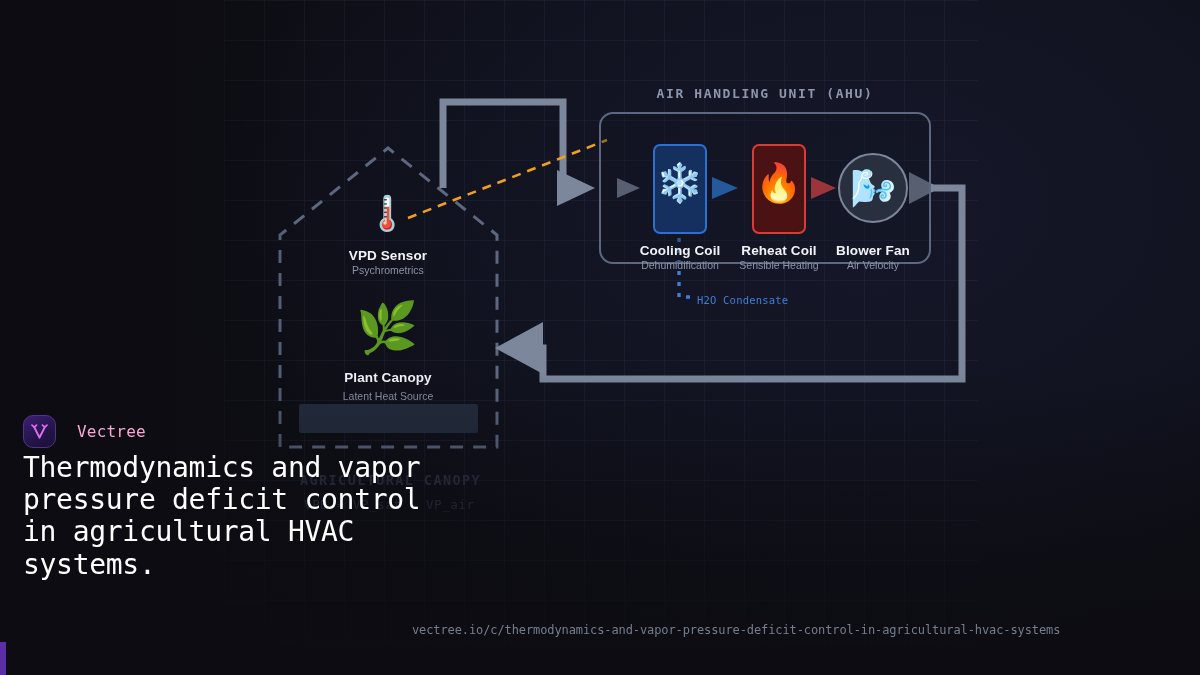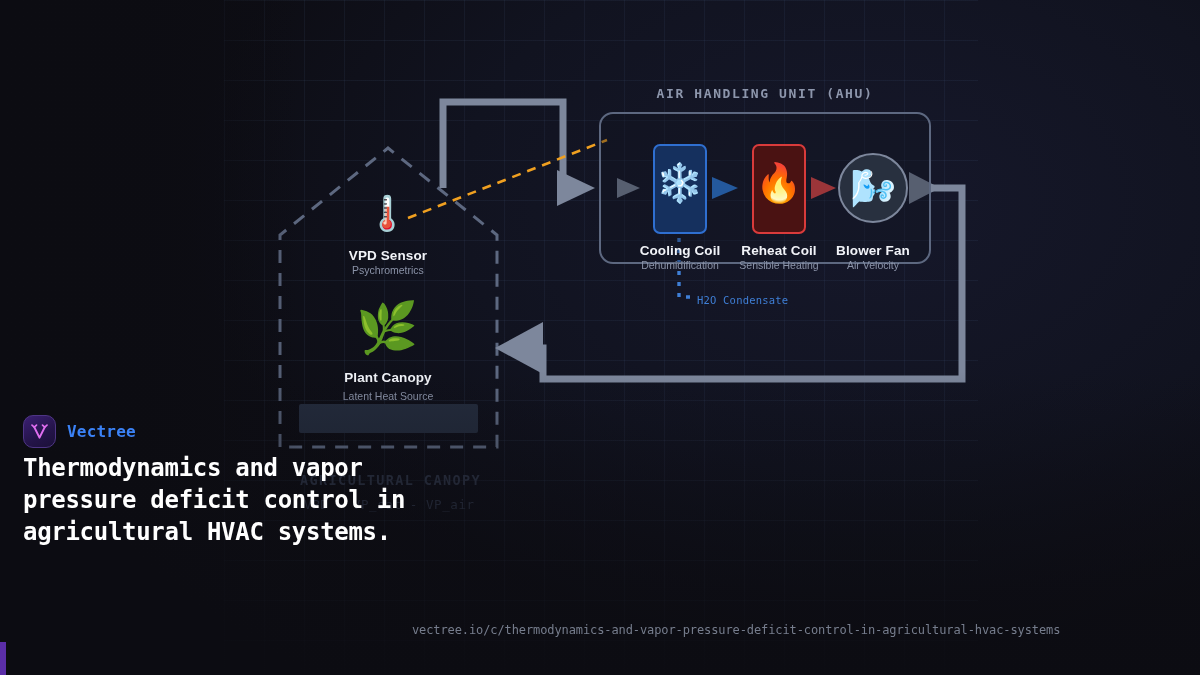--- a/index.html
+++ b/index.html
@@ -107,28 +107,29 @@
 
   
   .brand-row { position:absolute; left:23px; top:415px; display:flex; align-items:center; gap:11px; }
   .brand-logo {
     width:33px; height:33px; border-radius:10px;
     background:linear-gradient(150deg,#3b1f73 0%,#241449 60%,#1b1038 100%);
     border:1px solid #4e3585;
     display:flex; align-items:center; justify-content:center;
   }
   .brand-name {
-    color:#3b82f6; font-size:16px; font-weight:bold;
+    color:#f9a8d4; font-size:16px; font-weight:normal;
     font-family:"DejaVu Sans Mono","Liberation Mono",monospace;
     letter-spacing:0.2px;
+    margin-left:10px;
   }
   .headline {
     position:absolute; left:23px; top:452px; width:400px;
     font-family:"DejaVu Sans Mono","Liberation Mono",monospace;
-    font-size:24px; font-weight:bold; line-height:32.2px;
+    font-size:28px; font-weight:normal; line-height:32.2px;
     color:#ffffff; letter-spacing:-0.3px;
   }
   .url {
     position:absolute; left:412px; top:623px;
     font-family:"DejaVu Sans Mono","Liberation Mono",monospace;
     font-size:12px; color:#767d8d; letter-spacing:-0.1px;
   }
 </style>
 </head>
 <body>

